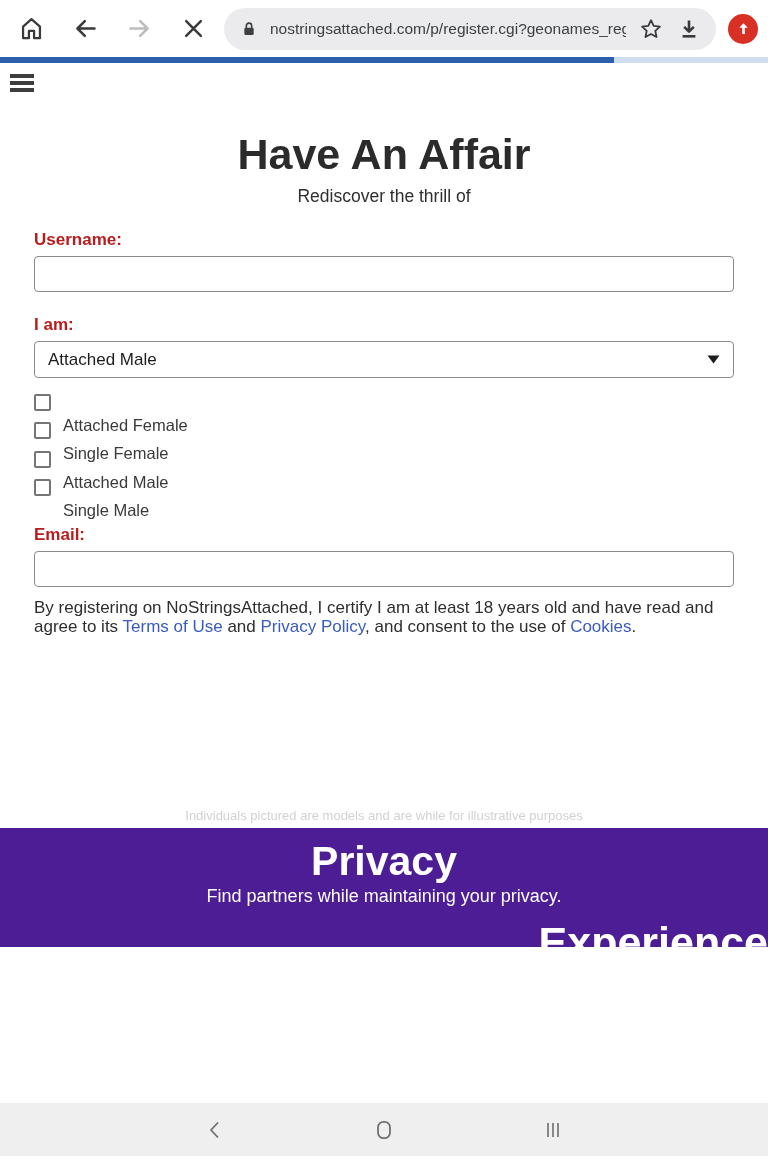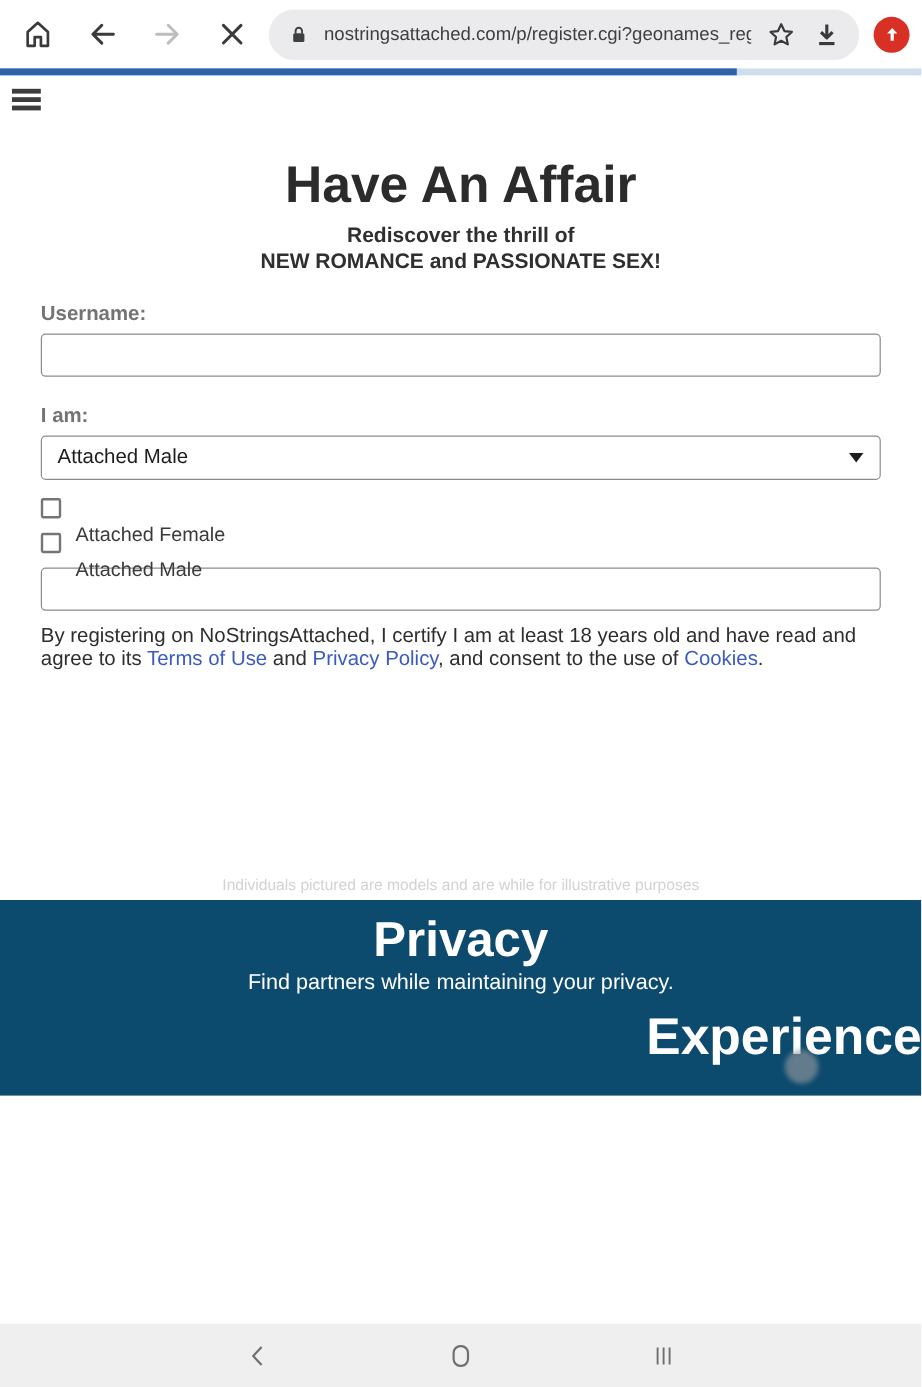--- a/index.html
+++ b/index.html
@@ -22,42 +22,42 @@
 
   
   .progress { height:6px; width:100%; background:#cfdded; position:relative; }
   .progress-fill { height:100%; background:#2e61ac; width:80%; }
 
   
   .page { position:relative; height:884px; background:#fff; overflow:hidden; }
   .hamburger { margin:11px 0 0 10px; width:24px; cursor:pointer; }
   .hamburger .bar { height:3.5px; background:#3d3d3d; margin-bottom:3.5px; }
   .page-title { margin-top:37px; text-align:center; font-size:43px; line-height:50px; font-weight:bold; color:#2b2b2b; }
-  .page-sub { margin-top:7px; text-align:center; font-size:17.5px; line-height:21.5px; font-weight:bold; color:#2f2f2f; }
+  .page-sub { margin-top:7px; text-align:center; font-size:17.5px; line-height:21.5px; font-weight:normal; color:#2f2f2f; }
 
   .form { margin:0 34px; }
-  .field-label { margin-top:23px; font-size:17px; font-weight:bold; color:#737373; }
+  .field-label { margin-top:23px; font-size:17px; font-weight:bold; color:#b91c1c; }
   .text-input { display:block; width:100%; height:36px; margin-top:6px; border:1px solid #8b8b8b; border-radius:4px; background:#fff; font-size:16px; padding:0 10px; outline:none; }
   .select-box { width:100%; height:37px; margin-top:6px; border:1px solid #8b8b8b; border-radius:4px; background:#fff; display:flex; align-items:center; padding:0 13px; cursor:pointer; }
   .select-value { flex:1; font-size:17px; color:#1c1c1c; }
   .select-box svg { width:13px; height:9px; flex:0 0 auto; }
 
   .cb-group { margin-top:10px; }
   .cb-row { display:flex; align-items:center; height:28.5px; cursor:pointer; }
   .cb-box { width:17px; height:17px; border:2px solid #757575; border-radius:2px; background:#fff; flex:0 0 auto; }
   .cb-label { margin-left:12px; font-size:16.5px; color:#3a3a3a;margin-top:46px; }
 
   .submit-btn { display:block; width:100%; height:47px; margin-top:22px; background:#f22b2b; border:none; border-radius:4px; color:#fff; font-size:19px; font-family:inherit; cursor:pointer; }
 
   .disclaimer { margin-top:11px; font-size:17px; line-height:19px; color:#2e2e2e; }
   .disclaimer a { color:#3a5bc0; text-decoration:none; cursor:pointer; }
 
   .models-note { margin-top:172px; text-align:center; font-size:13px; color:#d2d2d2; }
 
-  .dark-section { position:relative; margin-top:5px; height:163px; background:#0c4a6e; text-align:center; color:#fff; padding-top:10px; overflow:hidden; }
+  .dark-section { position:relative; margin-top:5px; height:163px; background:#4c1d95; text-align:center; color:#fff; padding-top:10px; overflow:hidden; }
   .dark-title { font-size:41px; line-height:46px; font-weight:bold; }
   .dark-text { margin-top:2px; font-size:18px; line-height:20px; }
   .dark-title2 { margin-top:12px; font-size:43px; line-height:49px; font-weight:bold;text-align:right; }
   .floating-dot { position:absolute; left:654px; top:125px; width:28px; height:28px; border-radius:50%; background:rgba(145,150,155,0.65); filter:blur(2px); }
 
   
   .navbar { position:absolute; left:0; bottom:0; width:768px; height:53px; background:#efeff0; display:flex; align-items:center; justify-content:center; gap:143px; }
   .nav-btn { width:26px; height:26px; display:flex; align-items:center; justify-content:center; cursor:pointer; }
   .nav-btn svg { width:24px; height:24px; }
 </style>
@@ -123,21 +123,20 @@
 
     <div class="hamburger">
       <div class="bar"></div>
         <div class="bar"></div>
         <div class="bar" style="margin-bottom:0"></div>
     </div>
 
     <div class="page-title">Have An Affair</div>
     <div class="page-sub">
       <span>Rediscover the thrill of</span><br>
-      <span>NEW ROMANCE and PASSIONATE SEX!</span>
     </div>
 
     <div class="form">
 
       <div class="field-label">Username:</div>
       <input class="text-input" type="text" value="" style="">
 
       <div class="field-label">I am:</div>
       <div class="select-box">
         <span class="select-value">Attached Male</span>
@@ -146,24 +145,33 @@
           </svg>
       </div>
 
       <div class="cb-group">
         <div class="cb-row">
           <span class="cb-box"></span>
           <span class="cb-label">Attached Female</span>
         </div>
         <div class="cb-row">
           <span class="cb-box"></span>
+          <span class="cb-label">Single Female</span>
+        </div>
+        <div class="cb-row">
+          <span class="cb-box"></span>
           <span class="cb-label">Attached Male</span>
         </div>
+        <div class="cb-row">
+          <span class="cb-box"></span>
+          <span class="cb-label">Single Male</span>
+        </div>
       </div>
 
+      <div class="field-label">Email:</div>
       <input class="text-input" type="text" value="" style="">
 
 
       <div class="disclaimer"><span>By registering on NoStringsAttached, I certify I am at least 18 years old and have read and agree to its </span><a>Terms of Use</a><span> and </span><a>Privacy Policy</a><span>, and consent to the use of </span><a>Cookies</a><span>.</span></div>
     </div>
 
     <div class="models-note">Individuals pictured are models and are while for illustrative purposes</div>
 
     <div class="dark-section">
       <div class="dark-title">Privacy</div>

